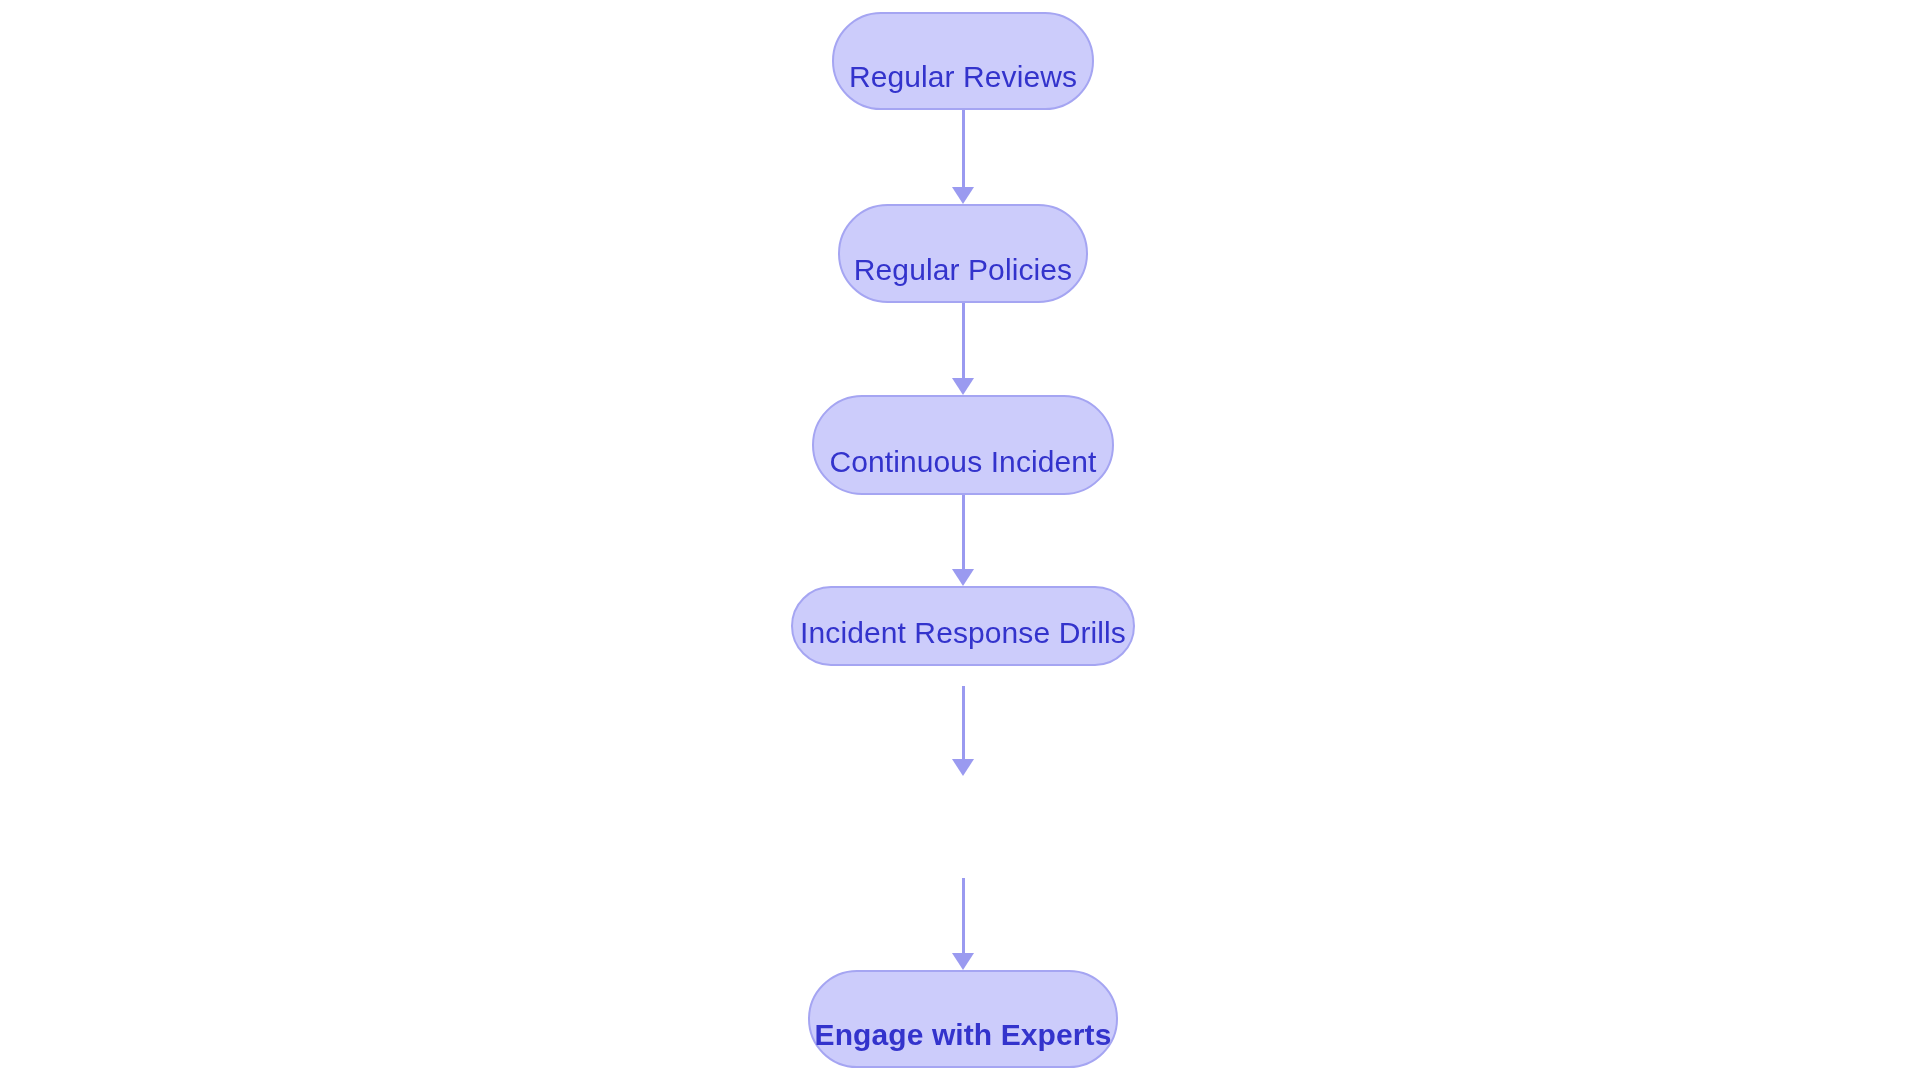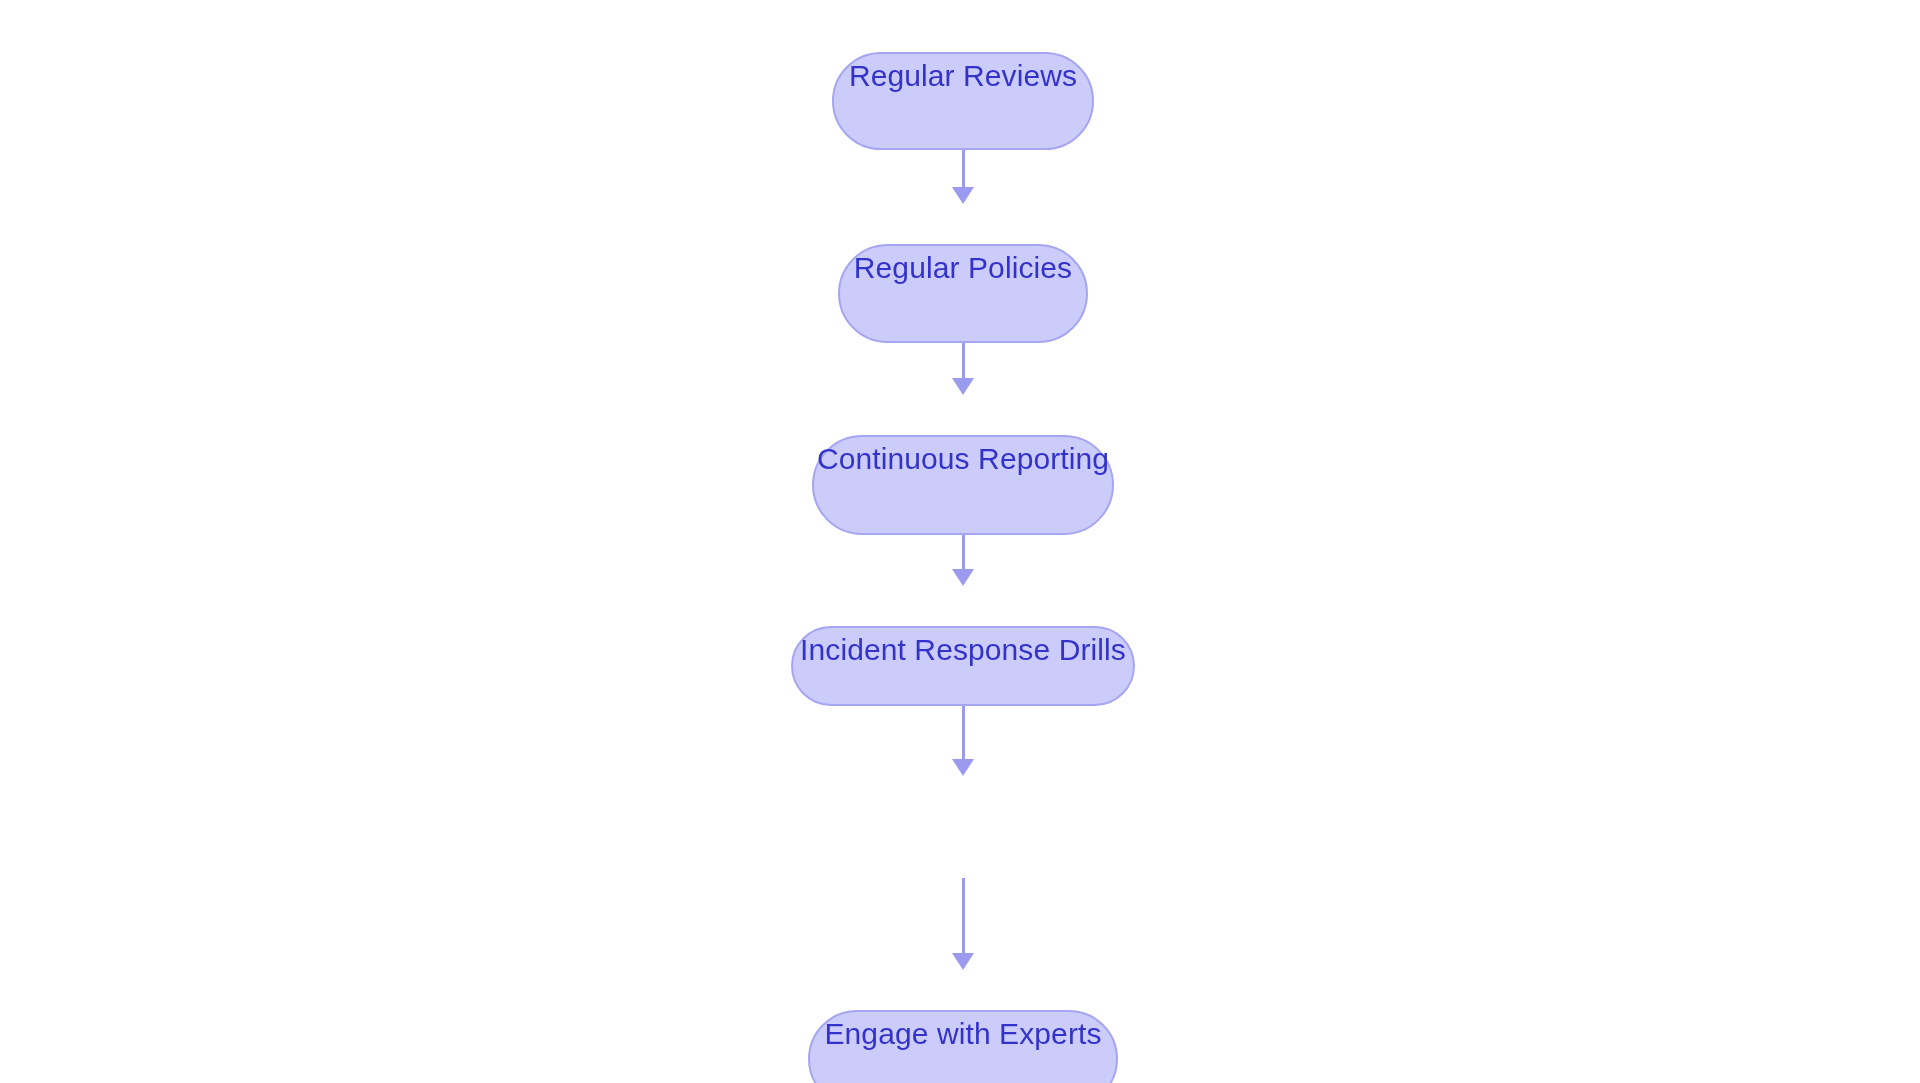--- a/index.html
+++ b/index.html
@@ -30,34 +30,33 @@
     display: flex;
     flex-direction: column;
     align-items: center;
   }
 
   
   .node {
     position: relative;
     box-sizing: border-box;
     display: flex;
-    align-items: flex-start;
+    align-items: flex-end;
     justify-content: center;
     background: #ccccfb;
     border: 2px solid #a5a5f2;
     border-radius: 999px;
     color: #3333cc;
     font-size: 30px;
     font-weight: 400;
     letter-spacing: 0.1px;
     line-height: 1;
     white-space: nowrap;
-    padding: 7px 46px;
+    padding: 16px 46px;
     z-index: 2;
-    margin-top: 40px;
   }
 
   .node-label {
     color: #3333cc;
     font-size: 30px;
     line-height: 1;
     white-space: nowrap;
   }
 
   
@@ -102,21 +101,21 @@
     <div class="node" id="node-2" style="position: absolute; width: 250px; height: 99px; left: 838px; top: 203.5px;">
       <span class="node-label">Regular Policies</span>
     </div>
 
     <div class="connector" id="conn-2" style="position: absolute; left: 950px; top: 302.5px; height: 92.5px;">
       <div class="connector-line"></div>
       <div class="connector-head"></div>
     </div>
 
     <div class="node" id="node-3" style="position: absolute; width: 302px; height: 100px; left: 812px; top: 395px;">
-      <span class="node-label">Continuous Reporting</span>
+      <span class="node-label">Continuous Incident</span>
     </div>
 
     <div class="connector" id="conn-3" style="position: absolute; left: 950px; top: 495px; height: 91px;">
       <div class="connector-line"></div>
       <div class="connector-head"></div>
     </div>
 
     <div class="node" id="node-4" style="position: absolute; width: 344px; height: 80px; left: 791px; top: 586px;">
       <span class="node-label">Incident Response Drills</span>
     </div>
@@ -125,18 +124,18 @@
       <div class="connector-line"></div>
       <div class="connector-head"></div>
     </div>
 
 
     <div class="connector" id="conn-5" style="position: absolute; left: 950px; top: 878px; height: 92px;">
       <div class="connector-line"></div>
       <div class="connector-head"></div>
     </div>
 
-    <div class="node" id="node-6" style="position: absolute; width: 310px; height: 98px; left: 808px; top: 970px;">
+    <div class="node" id="node-6" style="position: absolute; width: 310px; height: 98px; left: 808px; top: 970px; font-weight: bold;">
       <span class="node-label">Engage with Experts</span>
     </div>
 
   </div>
 </div>
 
 </body></html>

